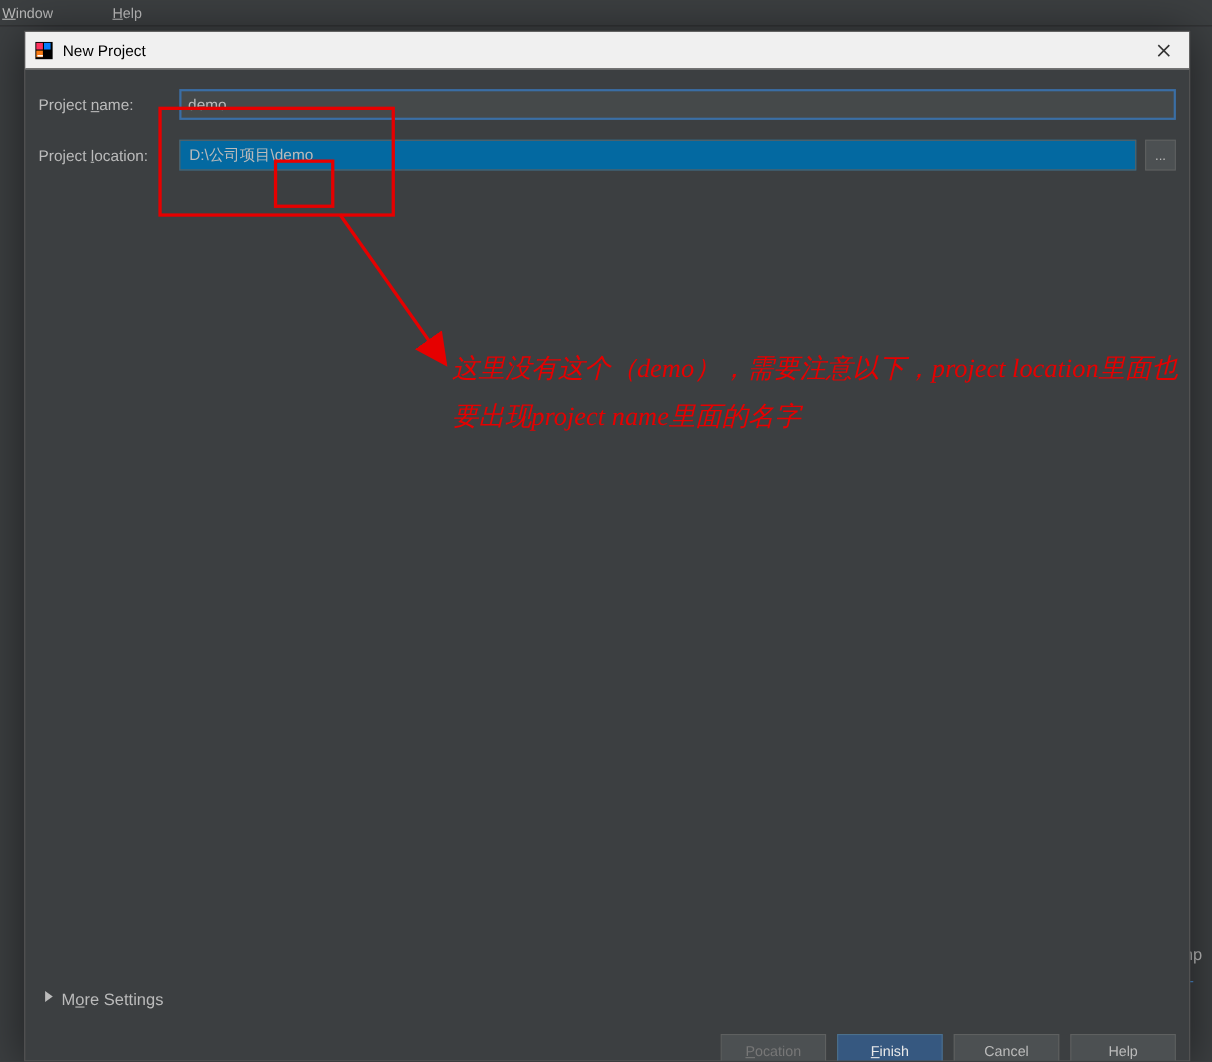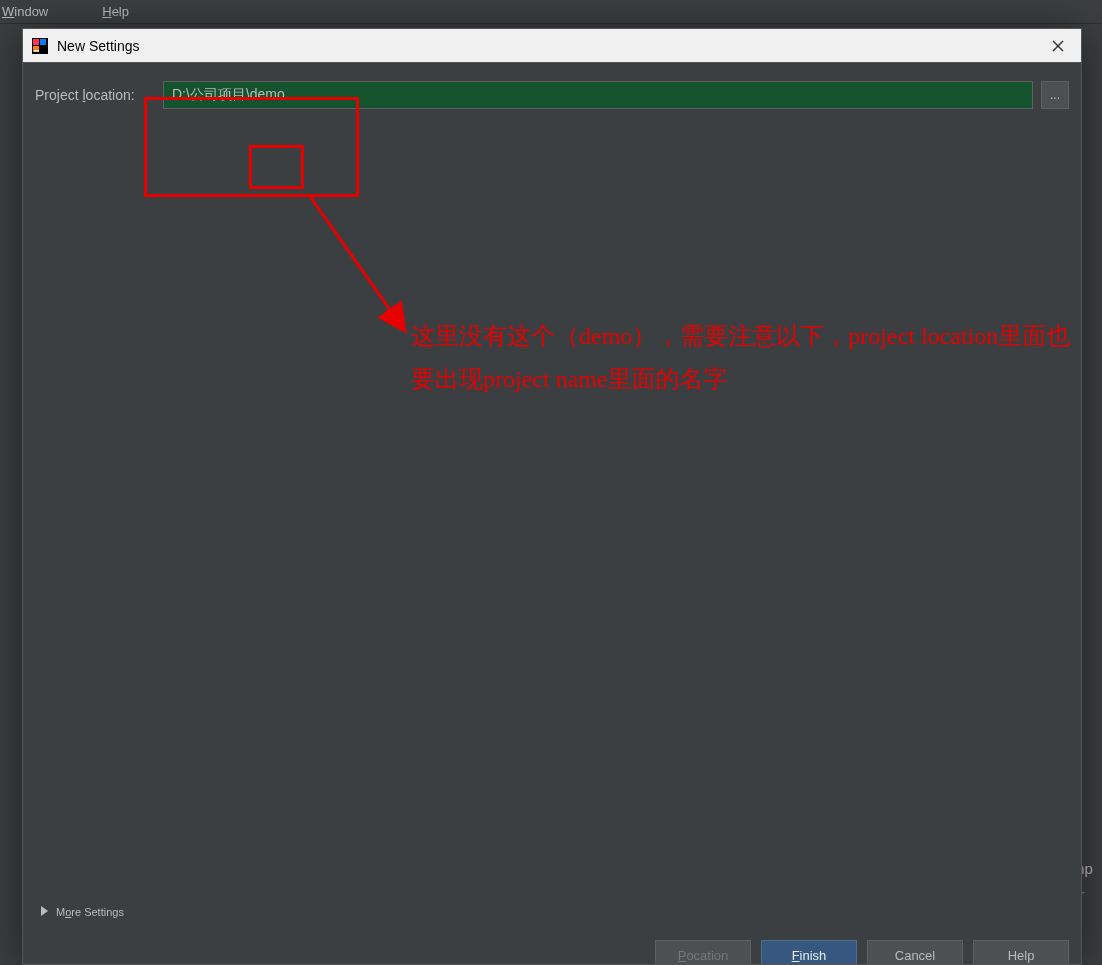--- a/index.html
+++ b/index.html
@@ -94,21 +94,21 @@
   .form-row label {
     width: 128px;
     font-size: 14px;
     color: #bbbbbb;
   }
   .form-row label u { text-decoration: underline; }
 
   .text-input {
     flex: 1;
     height: 28px;
-    background: #14532d;
+    background: #0369a1;
     border: 1px solid #5e6060;
     color: #bbbbbb;
     font-size: 14px;
     padding: 0 8px;
     outline: none;
   }
   .text-input-wrap {
     flex: 1;
     height: 28px;
     background: #45494a;
@@ -151,27 +151,28 @@
   .anno-text {
     position: absolute;
     left: 388px;
     top: 252px;
     width: 660px;
     color: #e60000;
     font-size: 24px;
     line-height: 1.8;
     font-family: "SimSun", serif;
     pointer-events: none;
+    font-style: italic;
   }
 
   .more-settings {
     position: absolute;
     left: 18px;
     bottom: 46px;
-    font-size: 11px;
+    font-size: 15px;
     color: #bbbbbb;
     display: flex;
     align-items: flex-start;
     cursor: default;
   }
   .more-settings .tri {
     display: inline-block;
     margin-right: 8px;
     width: 0; height: 0;
     border-top: 5px solid transparent;
@@ -237,31 +238,37 @@
   <div class="titlebar">
     <span class="app-icon">
       <svg width="16" height="16" viewBox="0 0 16 16">
         <rect x="0" y="0" width="16" height="16" fill="#000"></rect>
         <rect x="1" y="1" width="6" height="6" fill="#fe315d"></rect>
         <rect x="1" y="8" width="6" height="6" fill="#f97a12"></rect>
         <rect x="8" y="1" width="6" height="6" fill="#087cfa"></rect>
         <rect x="2" y="12" width="5" height="1.5" fill="#fff"></rect>
       </svg>
     </span>
-    <span class="title">New Settings</span>
+    <span class="title">New Project</span>
     <span class="close-btn">
       <svg width="12" height="12" viewBox="0 0 12 12">
         <line x1="1" y1="1" x2="11" y2="11" stroke="currentColor" stroke-width="1.4"></line>
         <line x1="11" y1="1" x2="1" y2="11" stroke="currentColor" stroke-width="1.4"></line>
       </svg>
     </span>
   </div>
 
   <div class="dialog-body">
 
+    <div class="form-row">
+      <label>Project <u>n</u>ame:</label>
+      <div class="text-input-wrap">
+        <span class="selection">demo</span>
+      </div>
+    </div>
 
     <div class="form-row location-row">
       <label>Project <u>l</u>ocation:</label>
       <input class="text-input" type="text" value="D:\公司项目\demo" style="">
       <div class="browse-btn">...</div>
     </div>
 
     <div class="anno-box big"></div>
     <div class="anno-box small"></div>
     <svg class="anno-arrow" viewBox="0 0 140 160">

